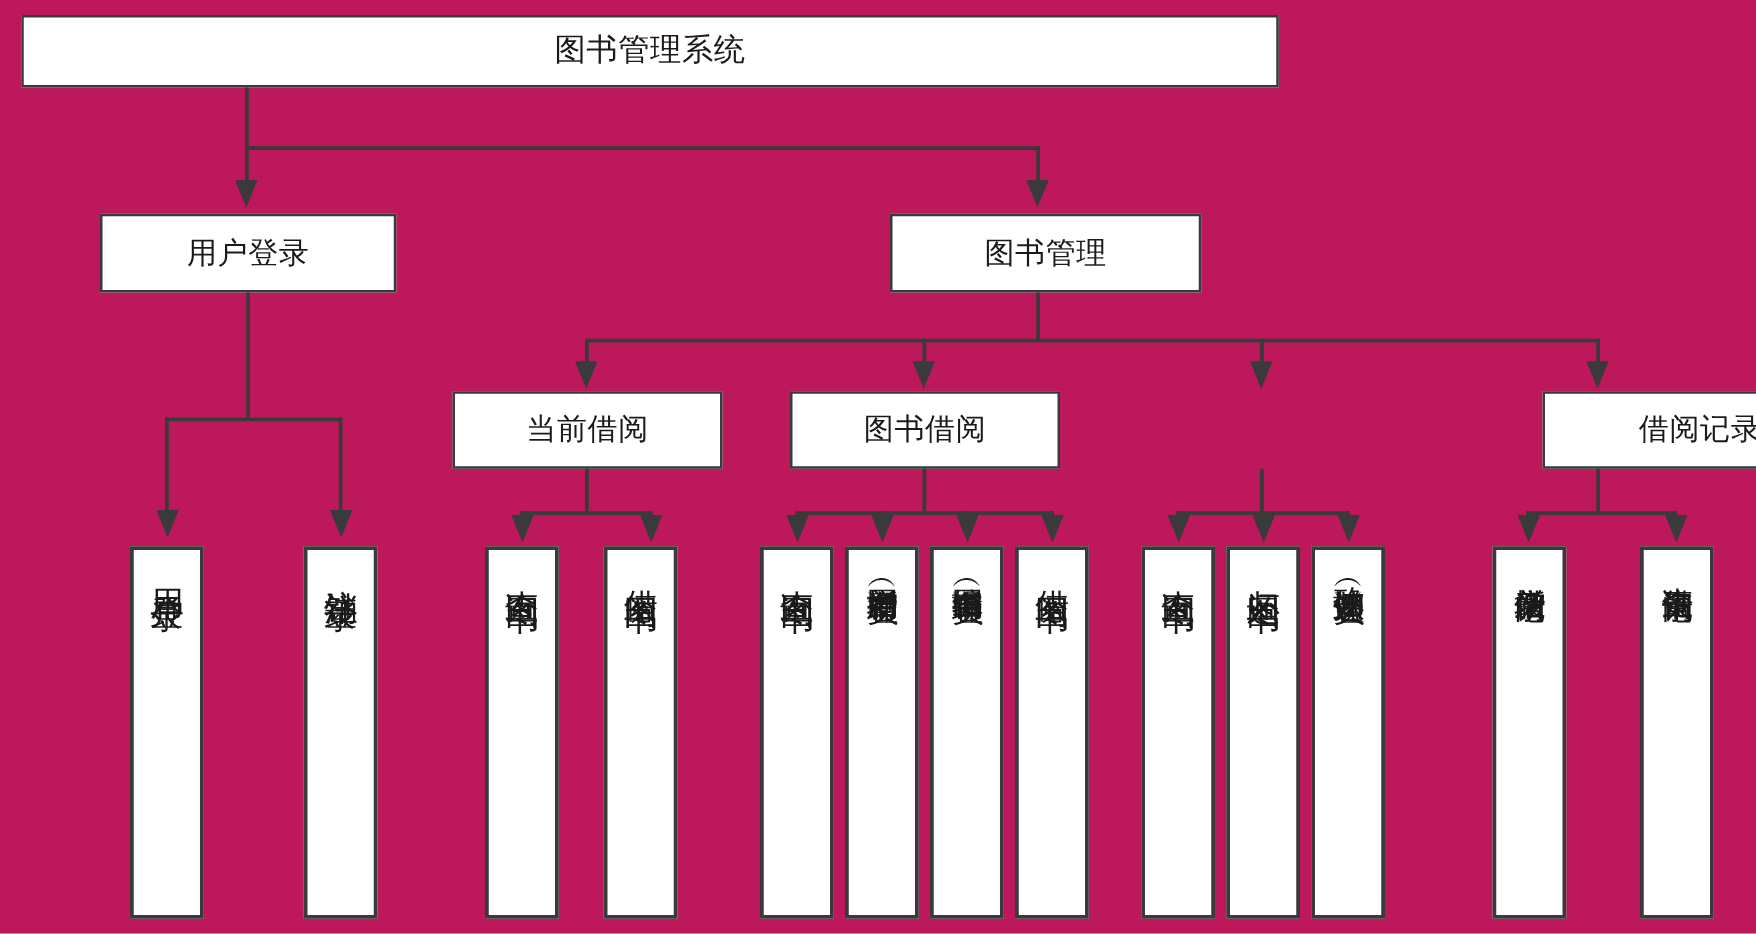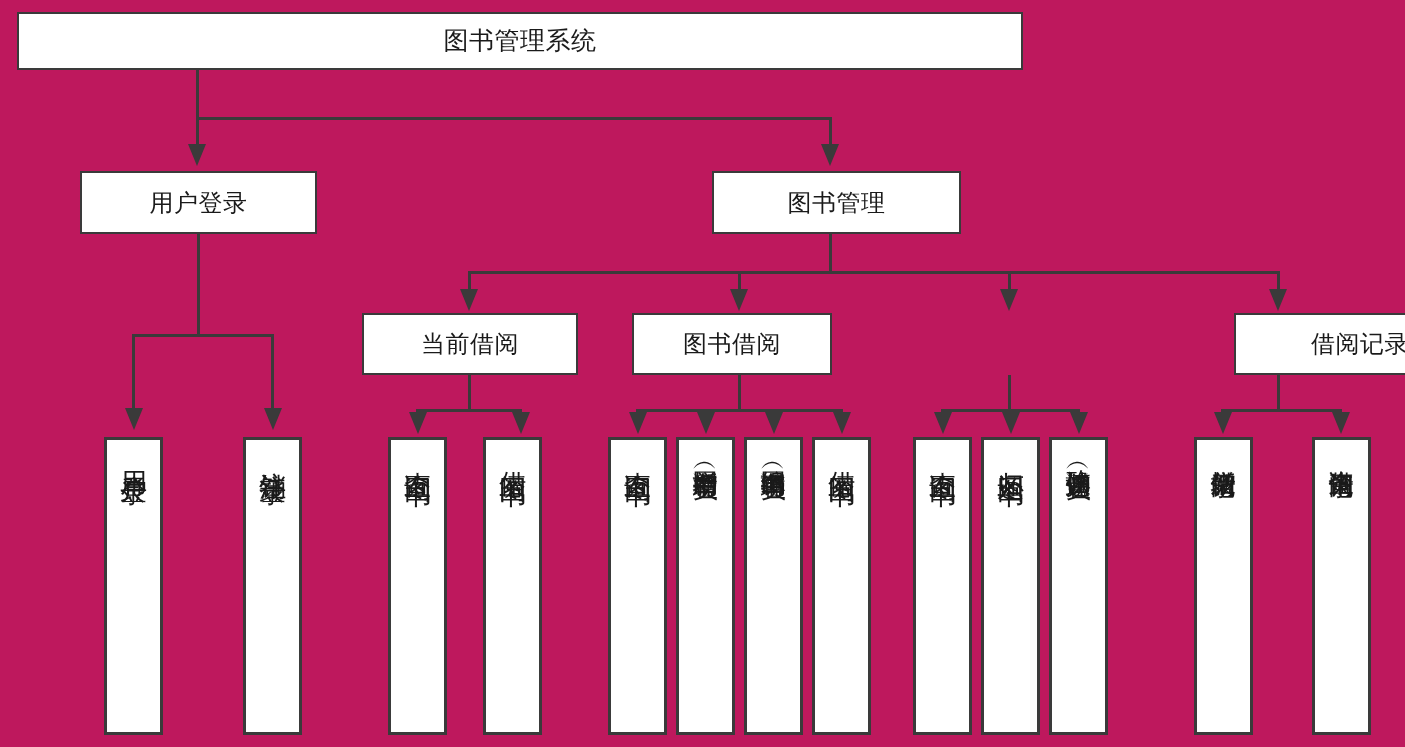--- a/index.html
+++ b/index.html
@@ -105,21 +105,21 @@
   <div class="ln v" style="left:1008px;top:271px;width:3px;height:20px;"></div>
   <div class="ln v" style="left:1277px;top:271px;width:3px;height:20px;"></div>
   <div class="arrow" style="left:460px;top:289px;"></div>
   <div class="arrow" style="left:730px;top:289px;"></div>
   <div class="arrow" style="left:1000px;top:289px;"></div>
   <div class="arrow" style="left:1269px;top:289px;"></div>
 
   <div class="node n-h" style="left:362px;top:313px;width:216px;height:62px;">
     <span class="label">当前借阅</span>
   </div>
-  <div class="node n-h" style="left:632px;top:313px;width:200px;height:62px;">
+  <div class="node n-h" style="left:632px;top:313px;width:216px;height:62px;">
     <span class="label">图书借阅</span>
   </div>
   <div class="node n-h" style="left:1234px;top:313px;width:228px;height:62px;padding-left:24px;">
     <span class="label">借阅记录</span>
   </div>
 
   <div class="ln v" style="left:197px;top:234px;width:3px;height:102px;"></div>
   <div class="ln h" style="left:132px;top:334px;width:142px;height:3px;"></div>
   <div class="ln v" style="left:132px;top:334px;width:3px;height:76px;"></div>
   <div class="ln v" style="left:271px;top:334px;width:3px;height:76px;"></div>

